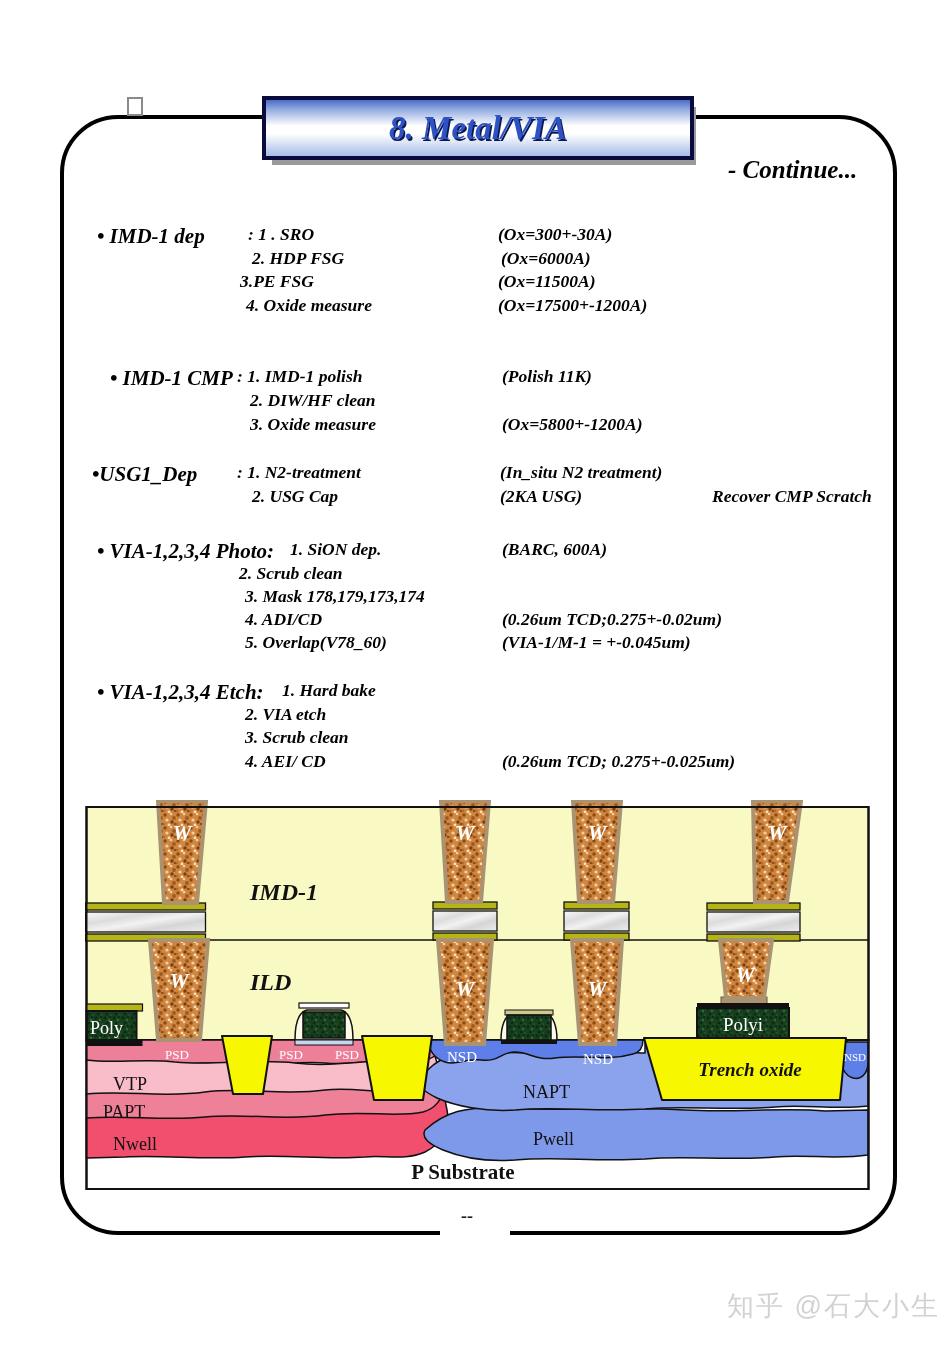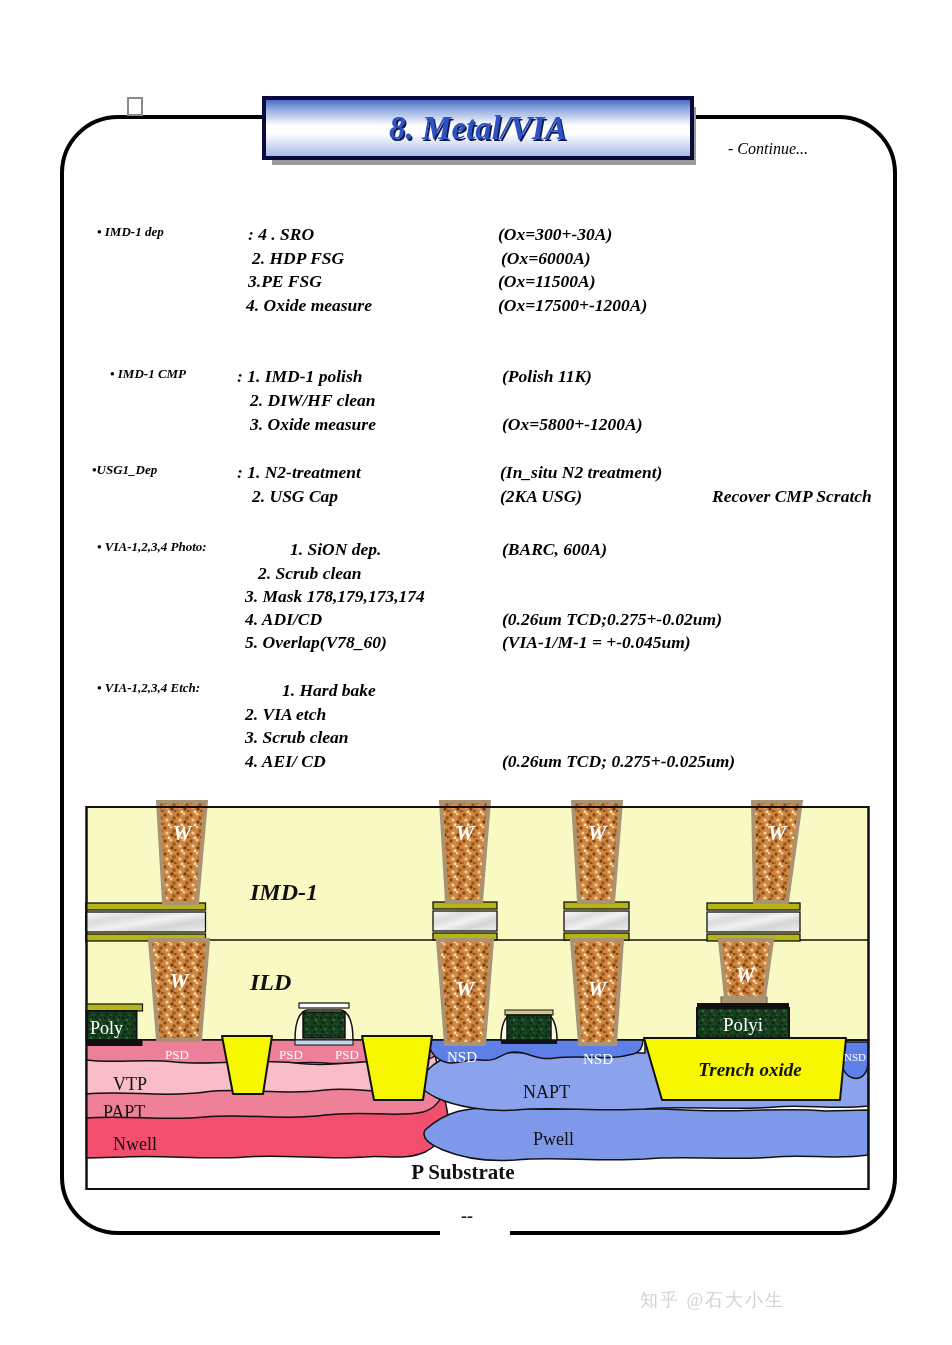--- a/index.html
+++ b/index.html
@@ -25,66 +25,66 @@
     left:262px;top:96px;width:424px;height:56px;z-index:3;
     border:4px solid #0a0a3c;
     background:linear-gradient(180deg,#4a6cc4 0%,#8fa8e0 16%,#ffffff 46%,#ffffff 60%,#a8bce8 100%);
     display:flex;align-items:center;justify-content:center;
   }
   .banner-title{
     font-size:33px;font-weight:bold;font-style:italic;color:#2e52c4;
     text-shadow:1.5px 1.5px 0 #0a1a50;
   }
   .continue{
-    left:728px;top:140px;width:140px;z-index:3;font-size:16px;font-weight:normal;
+    left:728px;top:156px;width:140px;z-index:3;font-size:25px;font-weight:bold;
     font-style:italic;color:#000;
   }
   
   .pblock{left:0;width:952px;z-index:2;}
   .pline{position:absolute;height:24px;white-space:nowrap;font-weight:bold;font-style:italic;color:#000;}
-  .phead{position:absolute;font-size:13px;}
+  .phead{position:absolute;font-size:21px;}
   .pitem{position:absolute;font-size:17.5px;}
   .pparam{position:absolute;left:498px;font-size:17.5px;}
   .pnote{position:absolute;left:712px;font-size:17.5px;}
   
   .diagram{left:85px;top:800px;width:785px;height:395px;z-index:2;}
   
   .footer-patch{left:440px;top:1227px;width:70px;height:12px;background:#fff;z-index:2;}
   .footer-dashes{left:461px;top:1206px;z-index:3;font-size:18px;font-weight:bold;color:#1a1a1a;}
   .watermark{
-    left:640px;top:1288px;width:300px;text-align:left;z-index:2;
-    font-size:18px;color:#d2d2d2;letter-spacing:2px;
-    font-family:Liberation Serif, serif;
+    left:640px;top:1288px;width:300px;text-align:right;z-index:2;
+    font-size:27px;color:#d2d2d2;letter-spacing:2px;
+    font-family:Liberation Sans, sans-serif;
   }
   svg text{user-select:none;}
 </style>
 </head>
 <body>
 
 <div class="abs frame"></div>
 <div class="abs glyphbox"></div>
 
 <div class="abs banner-shadow"></div>
 <div class="abs banner">
   <span class="banner-title">8. Metal/VIA</span>
 </div>
 <div class="abs continue">- Continue...</div>
 
 <div class="abs pblock" style="top:224px">
   <div class="pline" style="top:0">
     <span class="phead" style="left:97px">• IMD-1 dep</span>
-    <span class="pitem" style="left:248px">: 4 . SRO</span>
+    <span class="pitem" style="left:248px">: 1 . SRO</span>
     <span class="pparam">(Ox=300+-30A)</span>
   </div>
   <div class="pline" style="top:24px">
     <span class="pitem" style="left:252px">2. HDP FSG</span>
     <span class="pparam" style="left:501px">(Ox=6000A)</span>
   </div>
   <div class="pline" style="top:47px">
-    <span class="pitem" style="left:248px">3.PE FSG</span>
+    <span class="pitem" style="left:240px">3.PE FSG</span>
     <span class="pparam">(Ox=11500A)</span>
   </div>
   <div class="pline" style="top:71px">
     <span class="pitem" style="left:246px">4. Oxide measure</span>
     <span class="pparam">(Ox=17500+-1200A)</span>
   </div>
 </div>
 
 <div class="abs pblock" style="top:366px">
   <div class="pline" style="top:0">
@@ -114,21 +114,21 @@
   </div>
 </div>
 
 <div class="abs pblock" style="top:539px">
   <div class="pline" style="top:0">
     <span class="phead" style="left:97px">• VIA-1,2,3,4 Photo:</span>
     <span class="pitem" style="left:290px">1. SiON dep.</span>
     <span class="pparam" style="left:502px">(BARC, 600A)</span>
   </div>
   <div class="pline" style="top:24px">
-    <span class="pitem" style="left:258px">2. Scrub clean</span>
+    <span class="pitem" style="left:239px">2. Scrub clean</span>
   </div>
   <div class="pline" style="top:47px">
     <span class="pitem" style="left:245px">3. Mask 178,179,173,174</span>
   </div>
   <div class="pline" style="top:70px">
     <span class="pitem" style="left:245px">4. ADI/CD</span>
     <span class="pparam" style="left:502px">(0.26um TCD;0.275+-0.02um)</span>
   </div>
   <div class="pline" style="top:93px">
     <span class="pitem" style="left:245px">5. Overlap(V78_60)</span>

